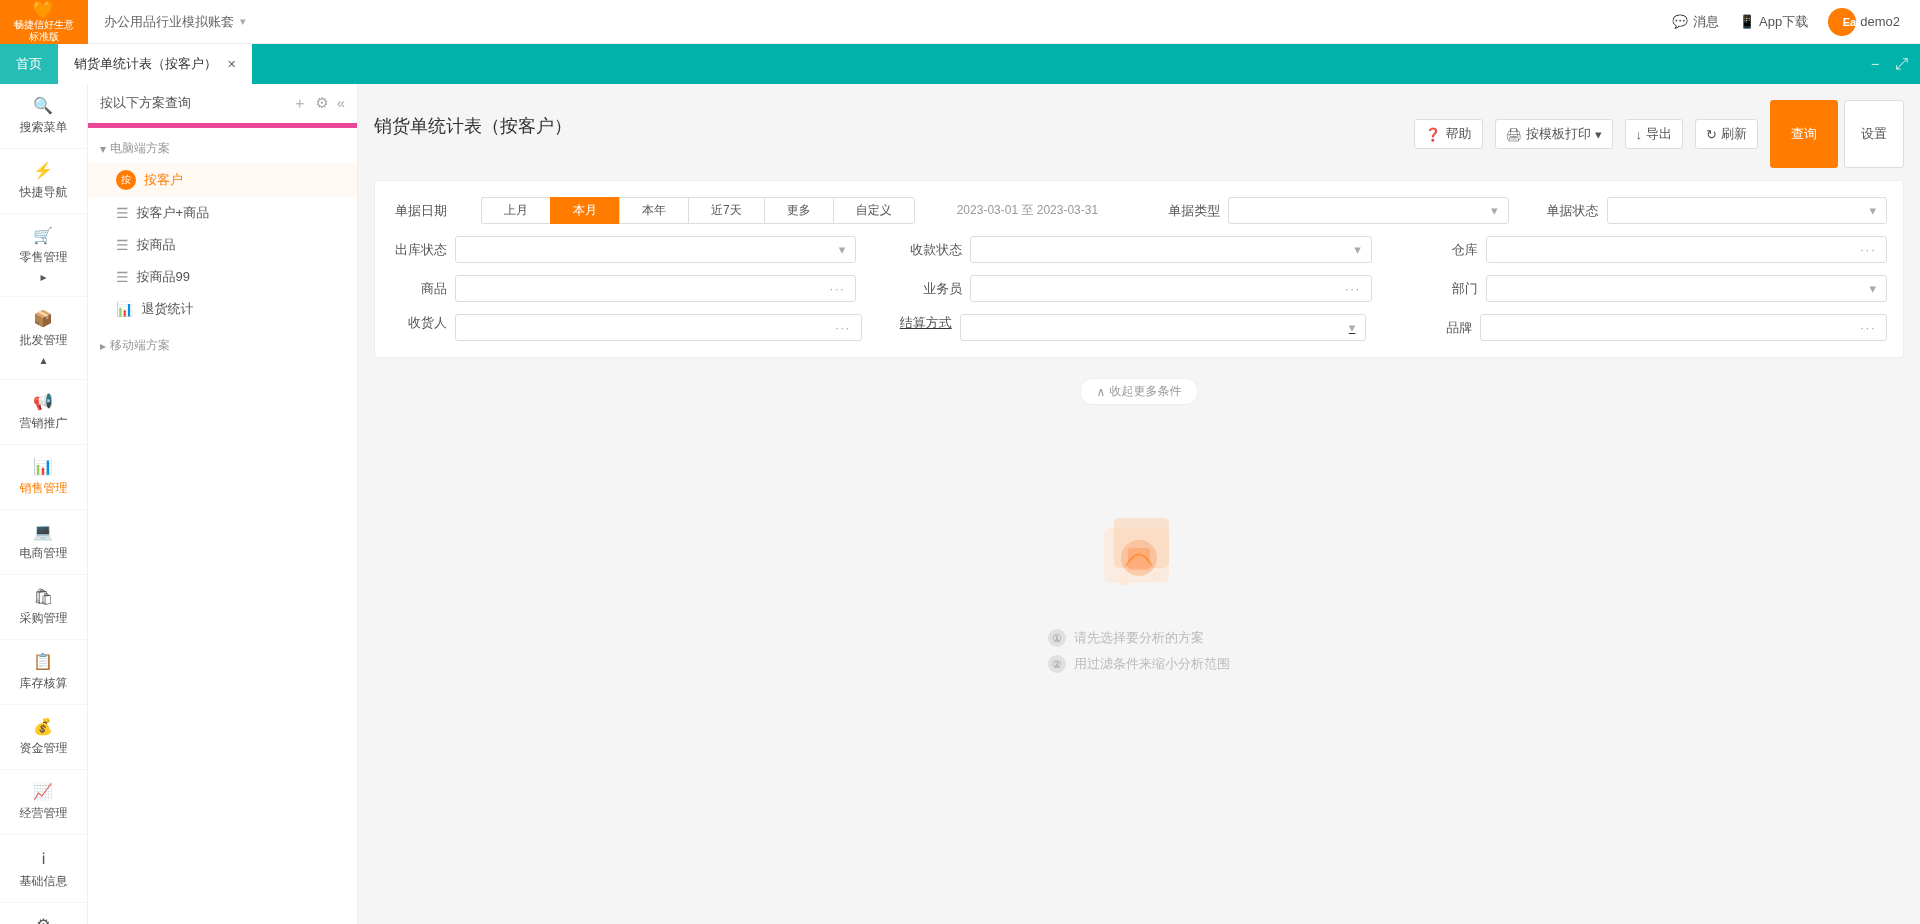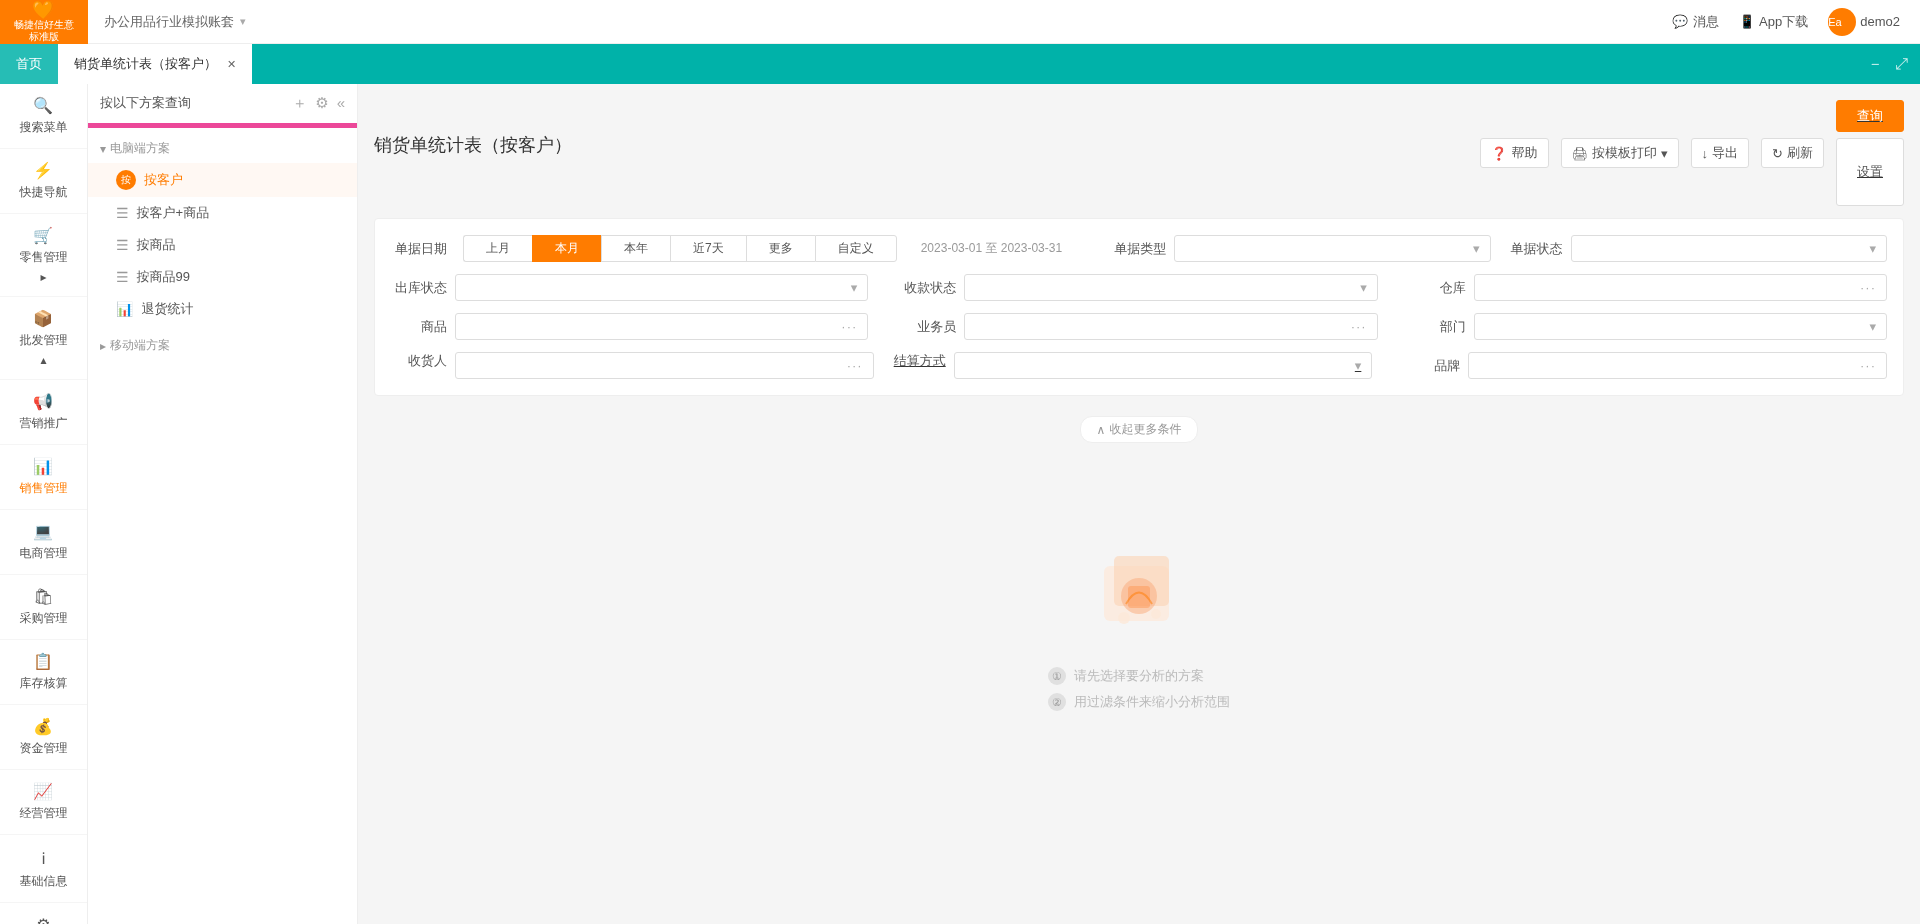--- a/index.html
+++ b/index.html
@@ -22,21 +22,21 @@
       flex: 1; padding-left: 16px; color: #666; font-size: 13px;
       display: flex; align-items: center; gap: 6px;
     }
     .topbar-title .chevron { color: #aaa; font-size: 11px; }
     .topbar-actions {
       display: flex; align-items: center; gap: 20px; padding-right: 20px;
     }
     .topbar-action { display: flex; align-items: center; gap: 4px; color: #555; cursor: pointer; font-size: 13px; }
     .topbar-avatar {
       width: 28px; height: 28px; border-radius: 50%; background: #ff7c00;
-      display: flex; align-items: center; justify-content: flex-start; color: #fff; font-size: 11px;
+      display: flex; align-items: center; justify-content: flex-end; color: #fff; font-size: 11px; font-weight: bold;
     }
 
     
     .tabbar {
       position: fixed; top: 44px; left: 0; right: 0; height: 40px;
       background: #00b2a9; display: flex; align-items: stretch; z-index: 99;
     }
     .tab {
       display: flex; align-items: center; padding: 0 16px; cursor: pointer;
       color: rgba(255,255,255,0.8); font-size: 13px; gap: 6px; white-space: nowrap;
@@ -107,21 +107,21 @@
     .page-title {
       font-size: 18px; color: #333; font-weight: 500; margin-bottom: 16px;
     }
 
     
     .filter-panel {
       background: #fff; border-radius: 4px; padding: 16px;
       margin-bottom: 12px; border: 1px solid #eee;
     }
     .filter-row {
-      display: flex; align-items: center; gap: 16px; margin-bottom: 12px;
+      display: flex; align-items: center; gap: 34px; margin-bottom: 12px;
     }
     .filter-row:last-child { margin-bottom: 0; }
     .filter-label { color: #555; font-size: 13px; flex-shrink: 0; min-width: 56px; text-align: right; }
     .filter-date-group { display: flex; align-items: center; gap: 0; }
     .date-btn {
       padding: 4px 22px; border: 1px solid #ddd; background: #fff; cursor: pointer;
       font-size: 12px; color: #555; border-right: none;
     }
     .date-btn:first-child { border-radius: 3px 0 0 3px; }
     .date-btn:last-child { border-radius: 0 3px 3px 0; border-right: 1px solid #ddd; }
@@ -148,21 +148,21 @@
       cursor: pointer; color: #555; font-size: 13px;
     }
     .btn-query {
       background: #ff7c00; color: #fff; border: 1px solid #ff7c00;
       padding: 6px 20px; border-radius: 3px; cursor: pointer; font-size: 13px;
     }
     .btn-setting {
       background: #fff; color: #555; border: 1px solid #ddd;
       padding: 24px 16px; border-radius: 3px; cursor: pointer; font-size: 13px;
     }
-    .query-buttons { display: flex; flex-direction: column; gap: 6px; text-decoration: underline; }
+    .query-buttons { display: flex; flex-direction: row; gap: 6px; }
 
     
     .collapse-row {
       display: flex; align-items: center; justify-content: center; padding: 8px 0;
     }
     .collapse-btn {
       display: flex; align-items: center; gap: 4px; color: #999;
       cursor: pointer; font-size: 12px; padding: 4px 16px;
       border: 1px solid #eee; border-radius: 12px; background: #fff;
     }

